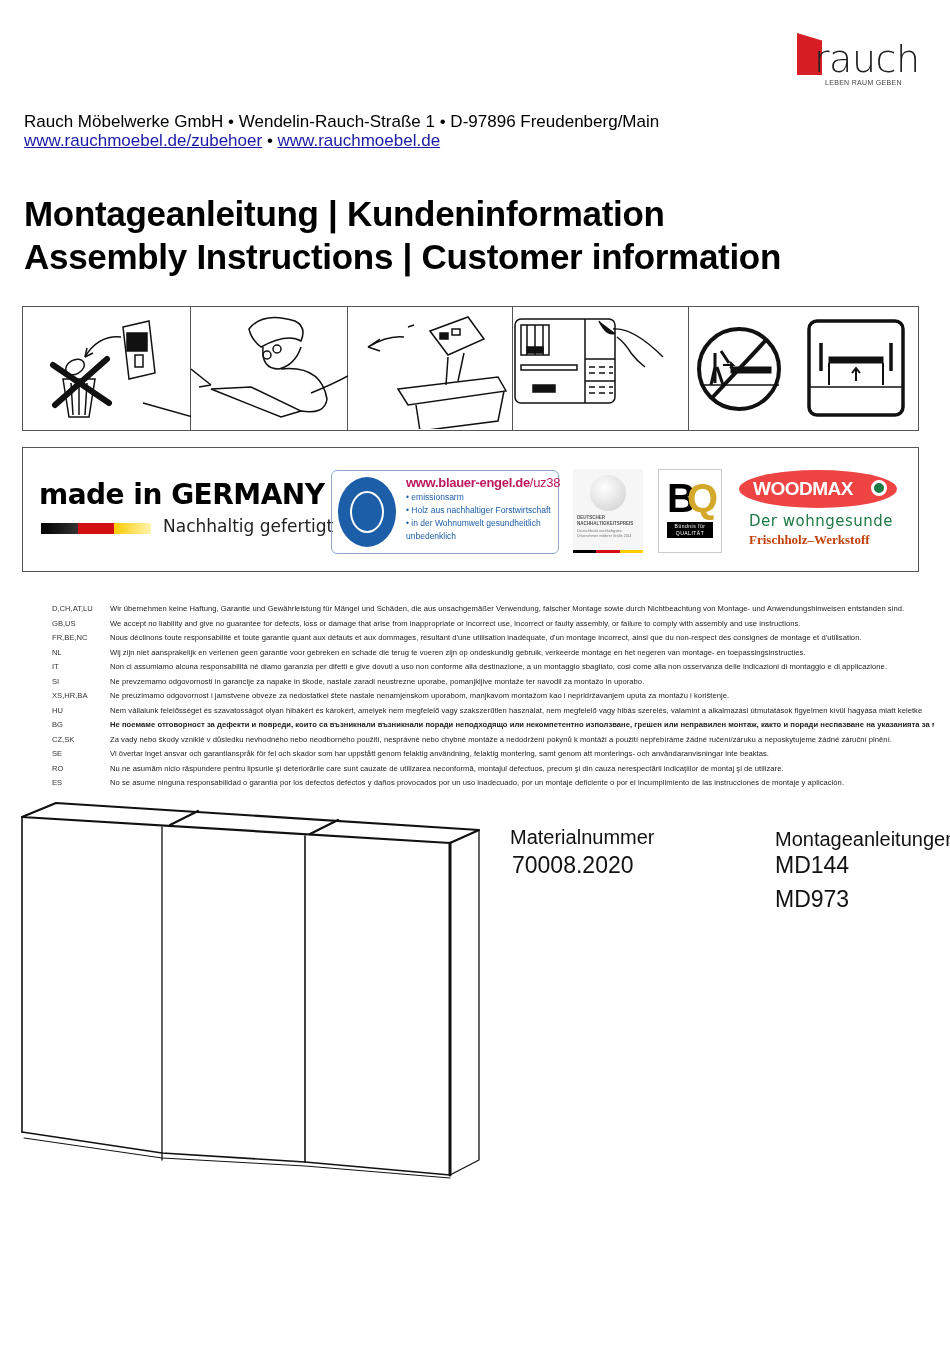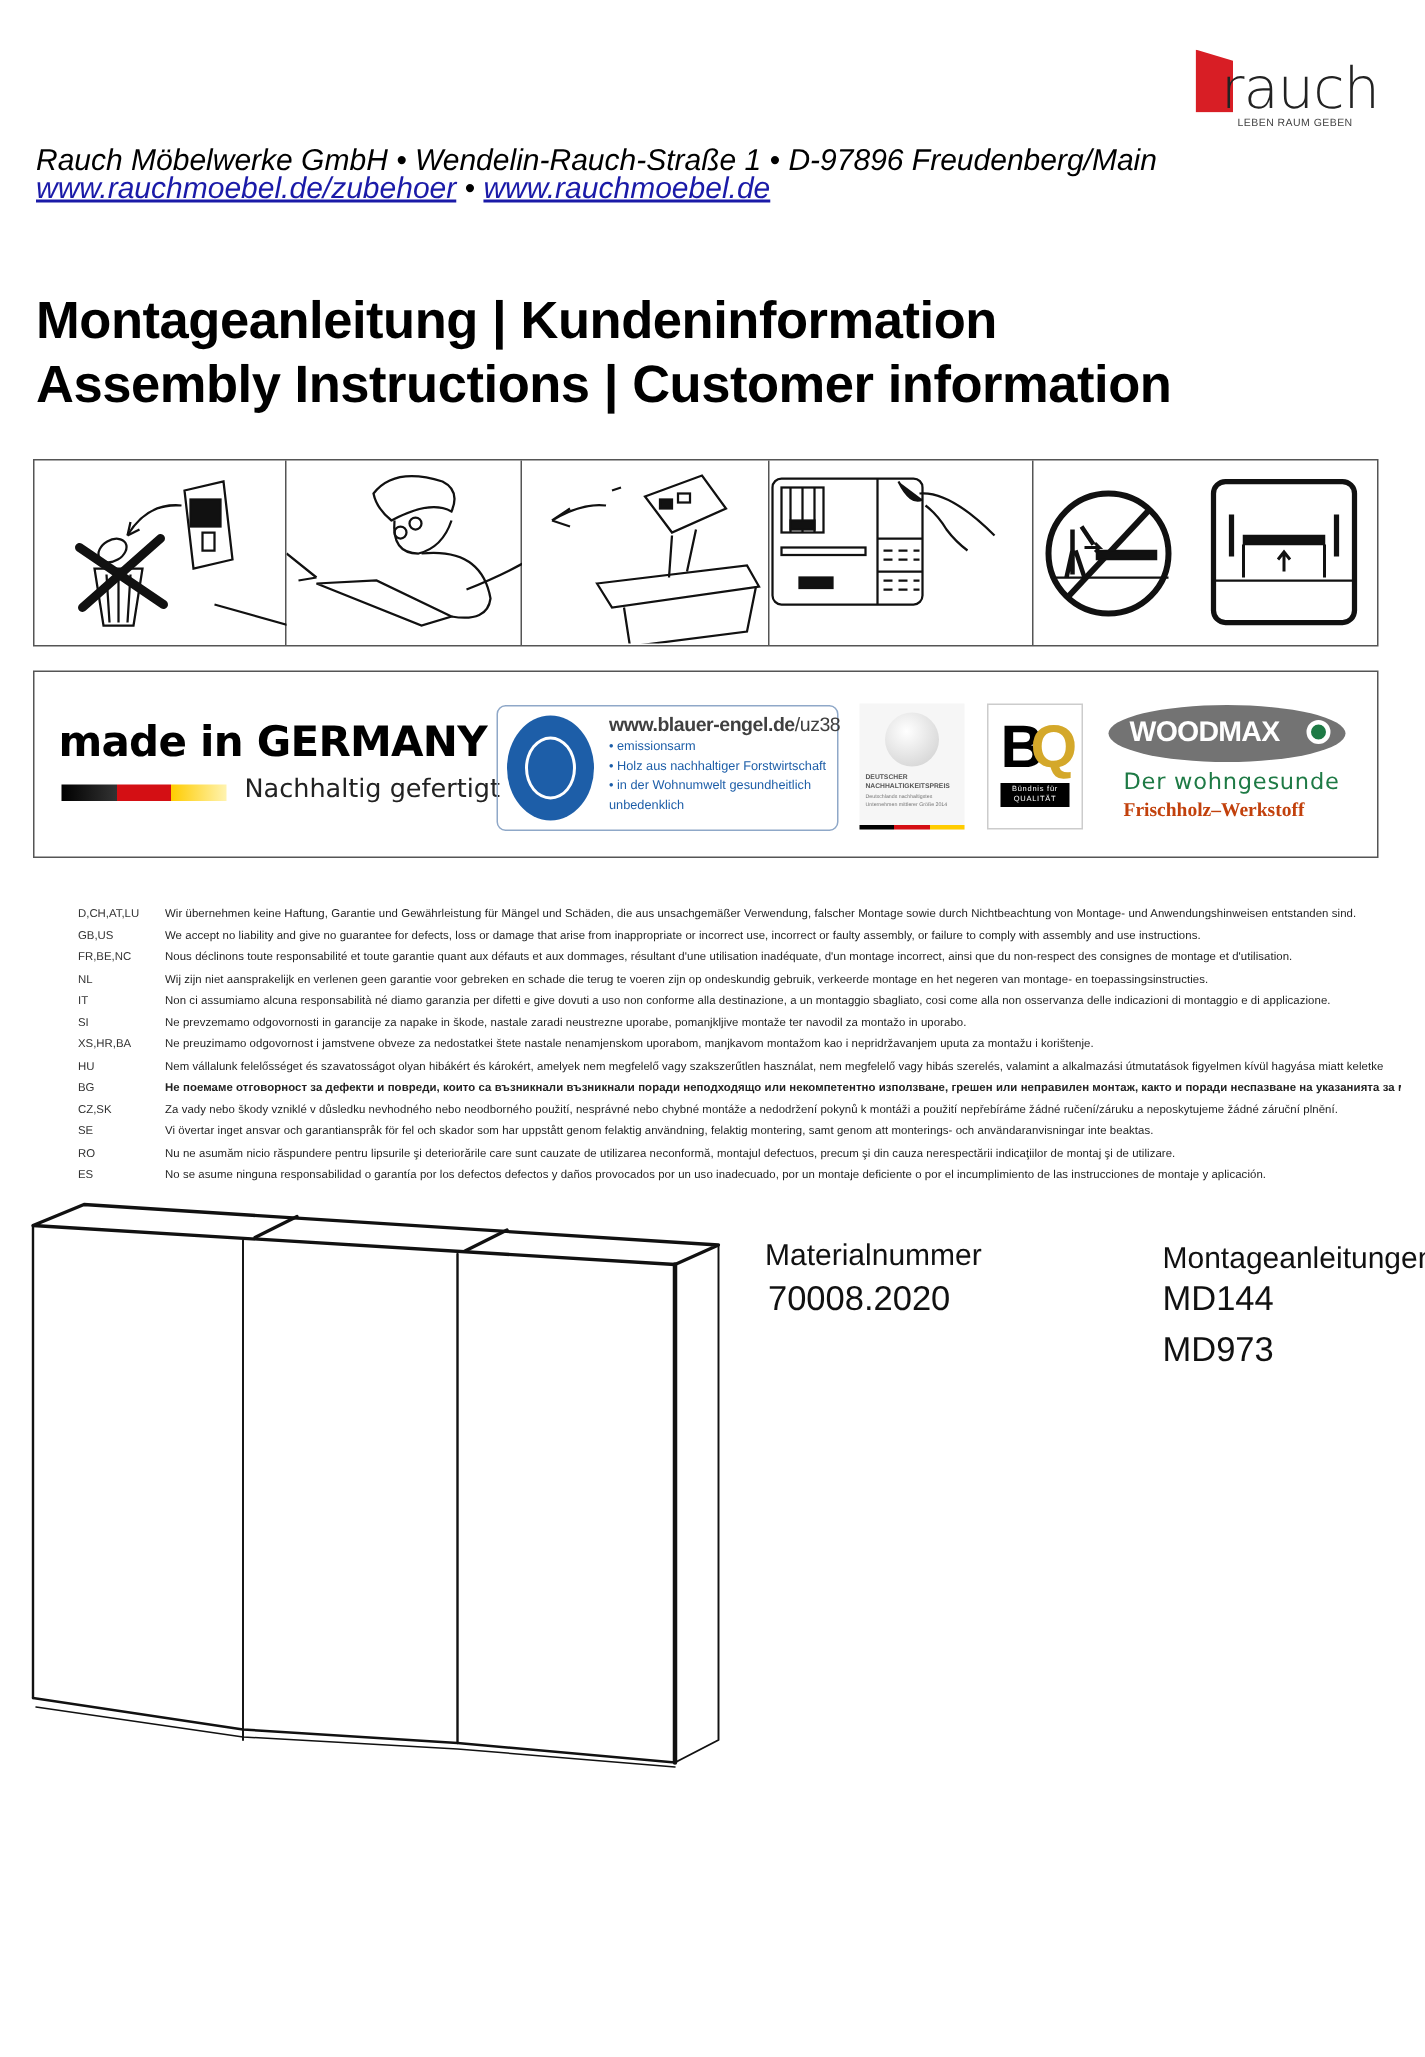--- a/index.html
+++ b/index.html
@@ -4,55 +4,55 @@
 <style>
   html, body { margin:0; padding:0; background:#fff; }
   body { width:950px; height:1371px; position:relative; overflow:hidden; font-family:"Liberation Sans", sans-serif; color:#000; }
   .abs { position:absolute; }
   
   .logo { left:797px; top:33px; width:125px; height:60px; }
   .logo .red { position:absolute; left:0; top:0; width:25px; height:42px; background:#d81e25; clip-path:polygon(0 0, 100% 18%, 100% 100%, 0 100%); }
   .logo .word { position:absolute; left:17px; top:6px; font-size:38px; line-height:40px; letter-spacing:-0.5px; color:#222; font-family:"DejaVu Sans", sans-serif; font-weight:300; }
   .logo .tag { position:absolute; left:28px; top:46px; font-size:7px; color:#444; letter-spacing:0.3px; white-space:nowrap; }
   
-  .addr { left:24px; top:98px; font-size:20px; line-height:19px; white-space:nowrap;font-style:italic; }
+  .addr { left:24px; top:112px; font-size:17px; line-height:19px; white-space:nowrap; }
   .addr a { color:#1a1aa8; text-decoration:underline; }
   
   .title { left:24px; top:192px; font-size:35px; font-weight:bold; line-height:43px; white-space:nowrap; letter-spacing:-0.3px; }
   
   .picto { left:22px; top:306px; width:897px; height:125px; border:1.5px solid #555; box-sizing:border-box; display:flex; }
   .picto .cell { border-right:1px solid #555; height:100%; position:relative; box-sizing:border-box; }
   .picto .cell:last-child { border-right:none; }
   
   .cert { left:22px; top:447px; width:897px; height:125px; border:1.5px solid #555; box-sizing:border-box; }
   .mig { position:absolute; left:16px; top:30px; }
   .mig .t1 { font-family:"DejaVu Sans", sans-serif; font-weight:bold; font-size:28px; line-height:34px; white-space:nowrap; letter-spacing:-0.5px; }
   .mig .t1 b { font-weight:bold;margin-top:32px; }
   .mig .bar { position:absolute; left:2px; top:45px; width:110px; height:11px; display:flex; }
   .mig .bar span { flex:1; }
   .mig .t2 { position:absolute; left:124px; top:38px; font-family:"DejaVu Sans", sans-serif; font-size:17px; white-space:nowrap; color:#222; }
   .be { position:absolute; left:308px; top:22px; width:226px; height:82px; border:1px solid #8fa8c8; border-radius:6px; }
   .be .seal { position:absolute; left:6px; top:6px; width:58px; height:70px; border-radius:50%; background:#1d5ea8; }
   .be .seal .inner { position:absolute; left:12px; top:14px; width:34px; height:42px; border-radius:50%; border:2px solid #fff; box-sizing:border-box; }
-  .be .url { position:absolute; left:74px; top:4px; font-size:13px; color:#404040; font-weight:bold; white-space:nowrap; letter-spacing:-0.3px;text-align:center; }
+  .be .url { position:absolute; left:74px; top:4px; font-size:13px; color:#be185d; font-weight:bold; white-space:nowrap; letter-spacing:-0.3px;text-align:center; }
   .be .url span { font-weight:normal; }
   .be ul { position:absolute; left:74px; top:20px; margin:0; padding:0; list-style:none; font-size:8.5px; color:#1d5ea8; line-height:13px; }
   .be ul li::before { content:"• "; }
   .dnp { position:absolute; left:550px; top:21px; width:70px; height:84px; background:#f6f6f6; }
   .dnp .ball { position:absolute; left:17px; top:6px; width:36px; height:36px; border-radius:50%; background:radial-gradient(circle at 40% 35%, #fff, #ccc); }
   .dnp .t { position:absolute; left:4px; top:46px; font-size:4.5px; font-weight:bold; color:#555; line-height:6px; }
   .dnp .s { position:absolute; left:4px; top:60px; font-size:3.5px; color:#777; line-height:5px; }
   .dnp .stripe { position:absolute; left:0; bottom:0; width:100%; height:3px; display:flex; }
   .dnp .stripe span { flex:1; }
   .bq { position:absolute; left:635px; top:21px; width:64px; height:84px; border:1px solid #ccc; box-sizing:border-box; }
   .bq .B { position:absolute; left:8px; top:6px; font-size:40px; font-weight:bold; line-height:44px; }
   .bq .Q { position:absolute; left:28px; top:6px; font-size:40px; font-weight:bold; line-height:44px; color:#d4a82a; }
   .bq .lbl { position:absolute; left:8px; top:52px; width:46px; background:#000; color:#fff; font-size:5px; line-height:7px; text-align:center; padding:1px 0; letter-spacing:0.5px; }
   .wm { position:absolute; left:716px; top:22px; width:180px; height:80px; }
-  .wm .oval { position:absolute; left:0; top:0; width:158px; height:38px; border-radius:50%; background:#737373; color:#fff; font-weight:bold; font-size:19px; line-height:38px; text-align:left; padding-left:14px; box-sizing:border-box; letter-spacing:-0.5px; }
+  .wm .oval { position:absolute; left:0; top:0; width:158px; height:38px; border-radius:50%; background:#ef4444; color:#fff; font-weight:bold; font-size:19px; line-height:38px; text-align:left; padding-left:14px; box-sizing:border-box; letter-spacing:-0.5px; }
   .wm .dot { position:absolute; left:132px; top:10px; width:16px; height:16px; border-radius:50%; background:#1e7a45; border:3px solid #fff; box-sizing:border-box; }
   .wm .l1 { position:absolute; left:10px; top:42px; font-family:"DejaVu Sans", sans-serif; font-size:15px; color:#1e7a45; white-space:nowrap; letter-spacing:0.5px; }
   .wm .l2 { position:absolute; left:10px; top:62px; font-family:Liberation Serif, serif; font-size:13px; font-weight:bold; color:#c2410c; white-space:nowrap; }
   
   .disc { left:24px; top:602px; width:910px; font-size:7.6px; line-height:14.5px; }
   .disc .row { display:flex; white-space:nowrap;margin-left:28px; }
   .disc .code { width:58px; flex:none; color:#333; }
   .disc .txt { color:#222; letter-spacing:0.05px; overflow:hidden; }
   .disc .row.bold .txt { font-weight:bold; }
   

